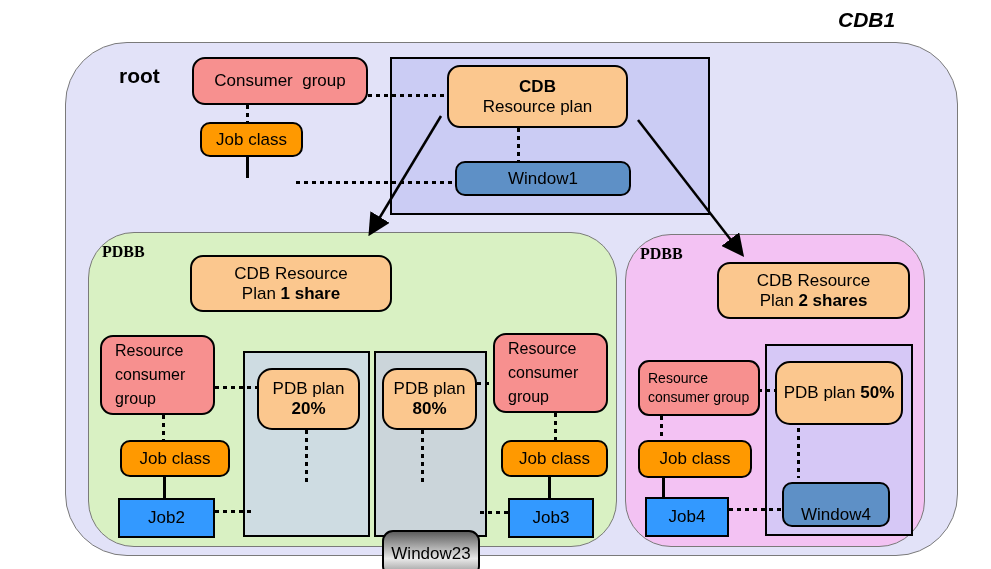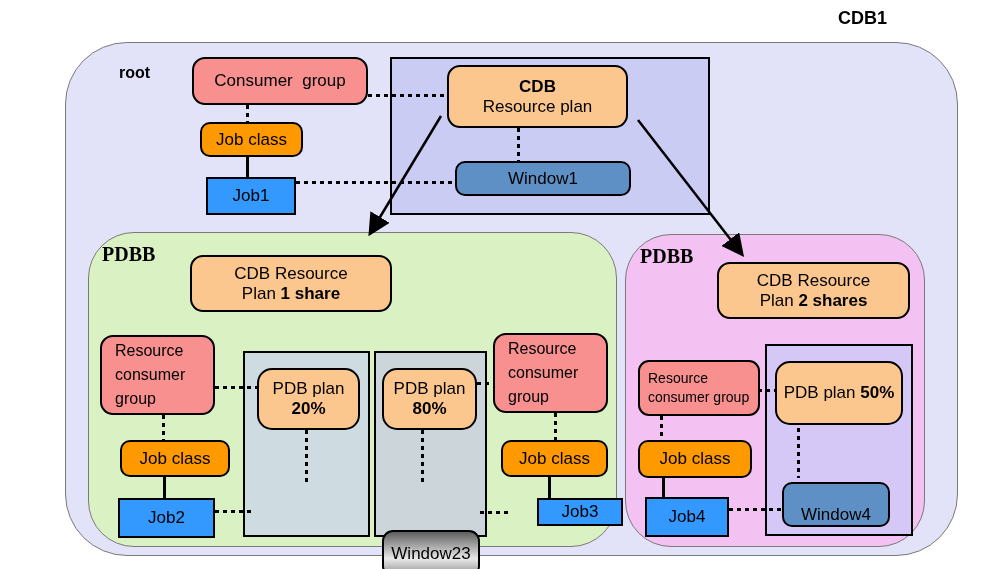--- a/index.html
+++ b/index.html
@@ -21,32 +21,32 @@
   .peach  { background:#FBC78E; }
   .jobblue{ background:#3399FF; border:2.5px solid #000; }
   .winblue{ background:#5E90C6; border:2.5px solid #000; border-radius:10px; }
   .win23  { background:linear-gradient(180deg,#5e5e5e 0%,#e9e9e9 62%,#939393 100%);
             border:2.5px solid #000; border-radius:11px;margin-top:48px; }
   .hdot { position:absolute; height:3px;
           background:repeating-linear-gradient(90deg,#000 0 4px,transparent 4px 8px); }
   .vdot { position:absolute; width:3px;
           background:repeating-linear-gradient(180deg,#000 0 4px,transparent 4px 8px); }
   .vsolid { position:absolute; width:3px; background:#000; }
-  .big-label { position:absolute; font-weight:bold; font-size:16px; }
+  .big-label { position:absolute; font-weight:bold; font-size:21px; }
   .serif-label { position:absolute; font-family:"Liberation Serif", serif;
-                 font-weight:bold; font-size:20px; }
+                 font-weight:bold; font-size:16px; }
   .left-align { align-items:flex-start; text-align:left; }
   b { font-weight:bold; }
 </style>
 </head>
 <body>
 
 <div class="stage">
 
-  <div class="big-label" style="left:838px; top:8px; font-size:18px;">CDB1</div>
+  <div class="big-label" style="left:838px; top:8px; font-size:21px;font-style:italic;">CDB1</div>
 
   <div class="region" style="left:65px; top:42px; width:893px; height:514px; background:#E2E2F8; border-radius:62px;"></div>
 
   <div class="big-label" style="left:119px; top:64px;">root</div>
 
   <div class="rect-container" style="left:390px; top:57px; width:320px; height:158px; background:#CBCCF4;"></div>
 
   <div class="region" style="left:88px; top:232px; width:529px; height:315px; background:#D9F1C3; border-radius:46px;"></div>
   <div class="serif-label" style="left:102px; top:243px;">PDBB</div>
 
@@ -80,23 +80,20 @@
   <div class="vdot" style="left:660px; top:416px; height:24px;"></div>
   <div class="vsolid" style="left:662px; top:478px; height:19px;"></div>
   <div class="vdot" style="left:797px; top:428px; height:50px;"></div>
 
   <div class="box rounded pink" style="left:192px; top:57px; width:176px; height:48px; white-space:pre;">
     <span>Consumer  group</span>
   </div>
   <div class="box rounded orange" style="left:200px; top:122px; width:103px; height:35px;">
     <span>Job class</span>
   </div>
-  <div class="box jobblue" style="left:206px; top:177px; width:90px; height:38px;">
-    <span>Job1</span>
-  </div>
   <div class="box rounded peach" style="left:447px; top:65px; width:181px; height:63px;">
     <span style="font-weight:bold;">CDB</span>
     <span>Resource plan</span>
   </div>
   <div class="box winblue" style="left:455px; top:161px; width:176px; height:35px;">
     <span>Window1</span>
   </div>
 
   <div class="box rounded peach" style="left:190px; top:255px; width:202px; height:57px;">
     <span>CDB Resource</span>
@@ -129,21 +126,21 @@
   </div>
 
   <div class="box rounded pink left-align" style="left:493px; top:333px; width:115px; height:80px; font-size:16px; line-height:24px; padding-left:13px;">
     <span>Resource</span>
     <span>consumer</span>
     <span>group</span>
   </div>
   <div class="box rounded orange" style="left:501px; top:440px; width:107px; height:37px;">
     <span>Job class</span>
   </div>
-  <div class="box jobblue" style="left:537px; top:498px; width:86px; height:28px;">
+  <div class="box jobblue" style="left:508px; top:498px; width:86px; height:40px;">
     <span>Job3</span>
   </div>
 
   <div class="box rounded peach" style="left:717px; top:262px; width:193px; height:57px;">
     <span>CDB Resource</span>
     <span><span>Plan </span><b>2 shares</b></span>
   </div>
 
   <div class="box rounded pink left-align" style="left:638px; top:360px; width:122px; height:56px; font-size:14px; line-height:19px; padding-left:8px; border-radius:11px;">
     <span>Resource</span>

